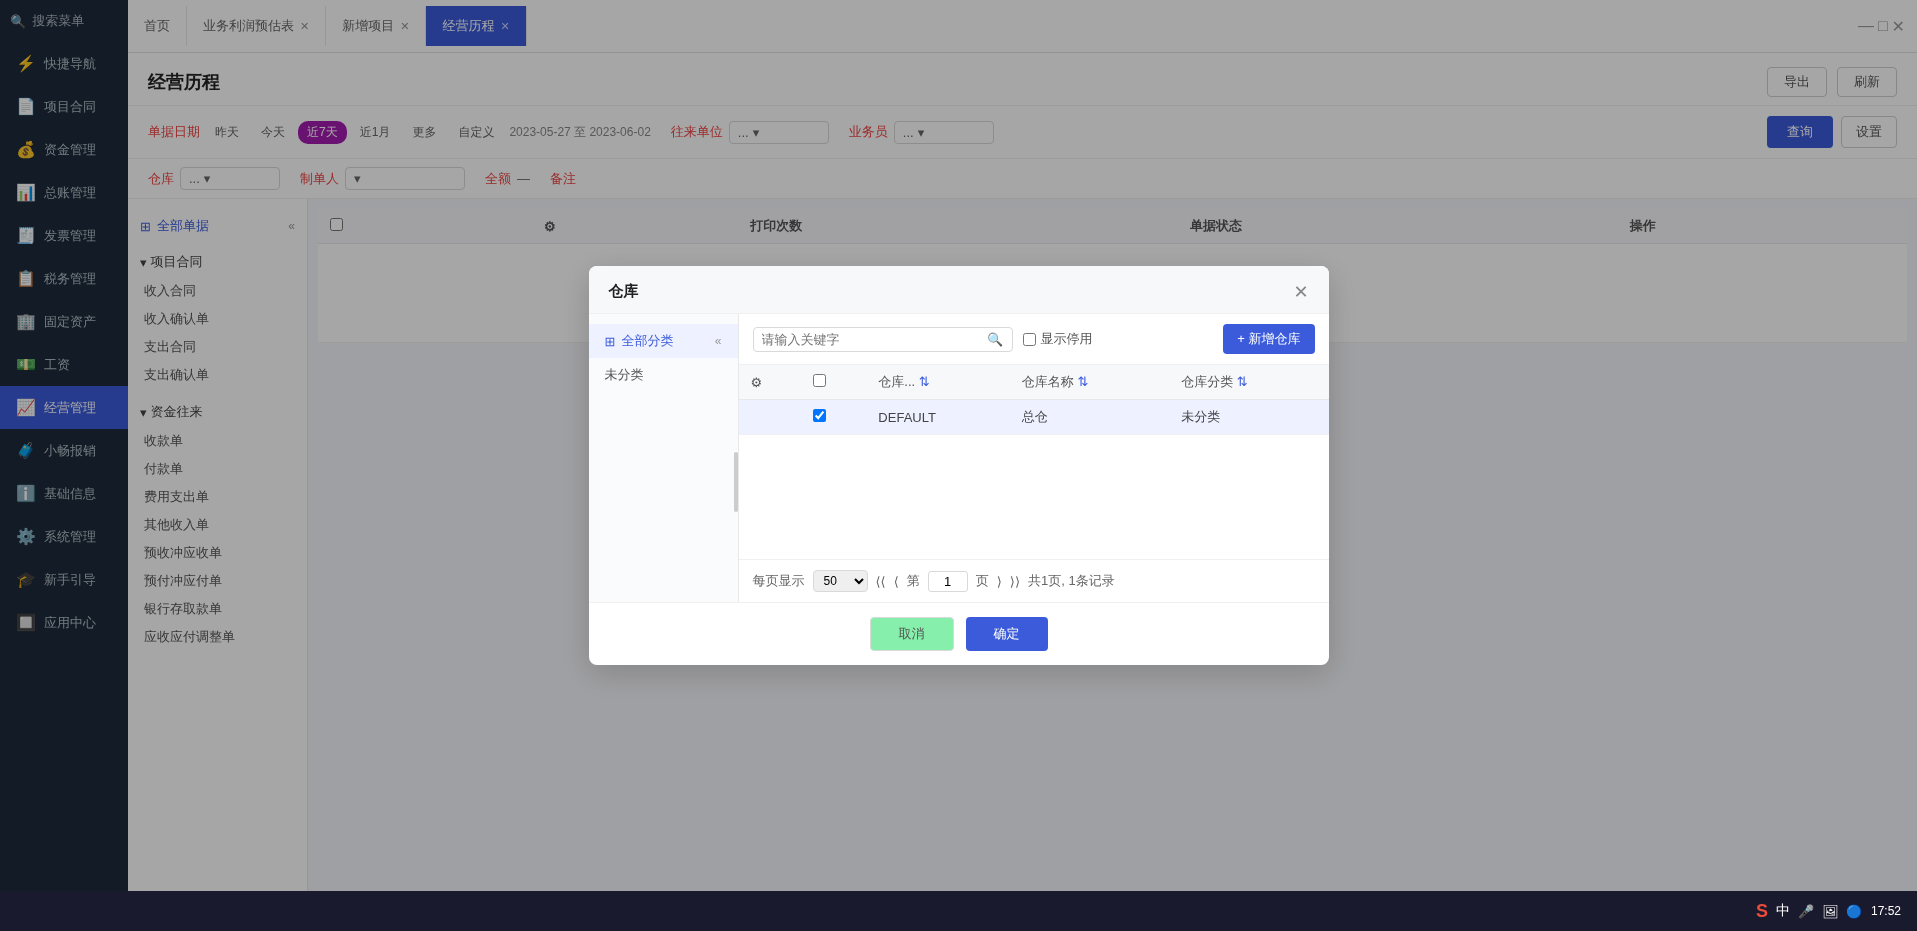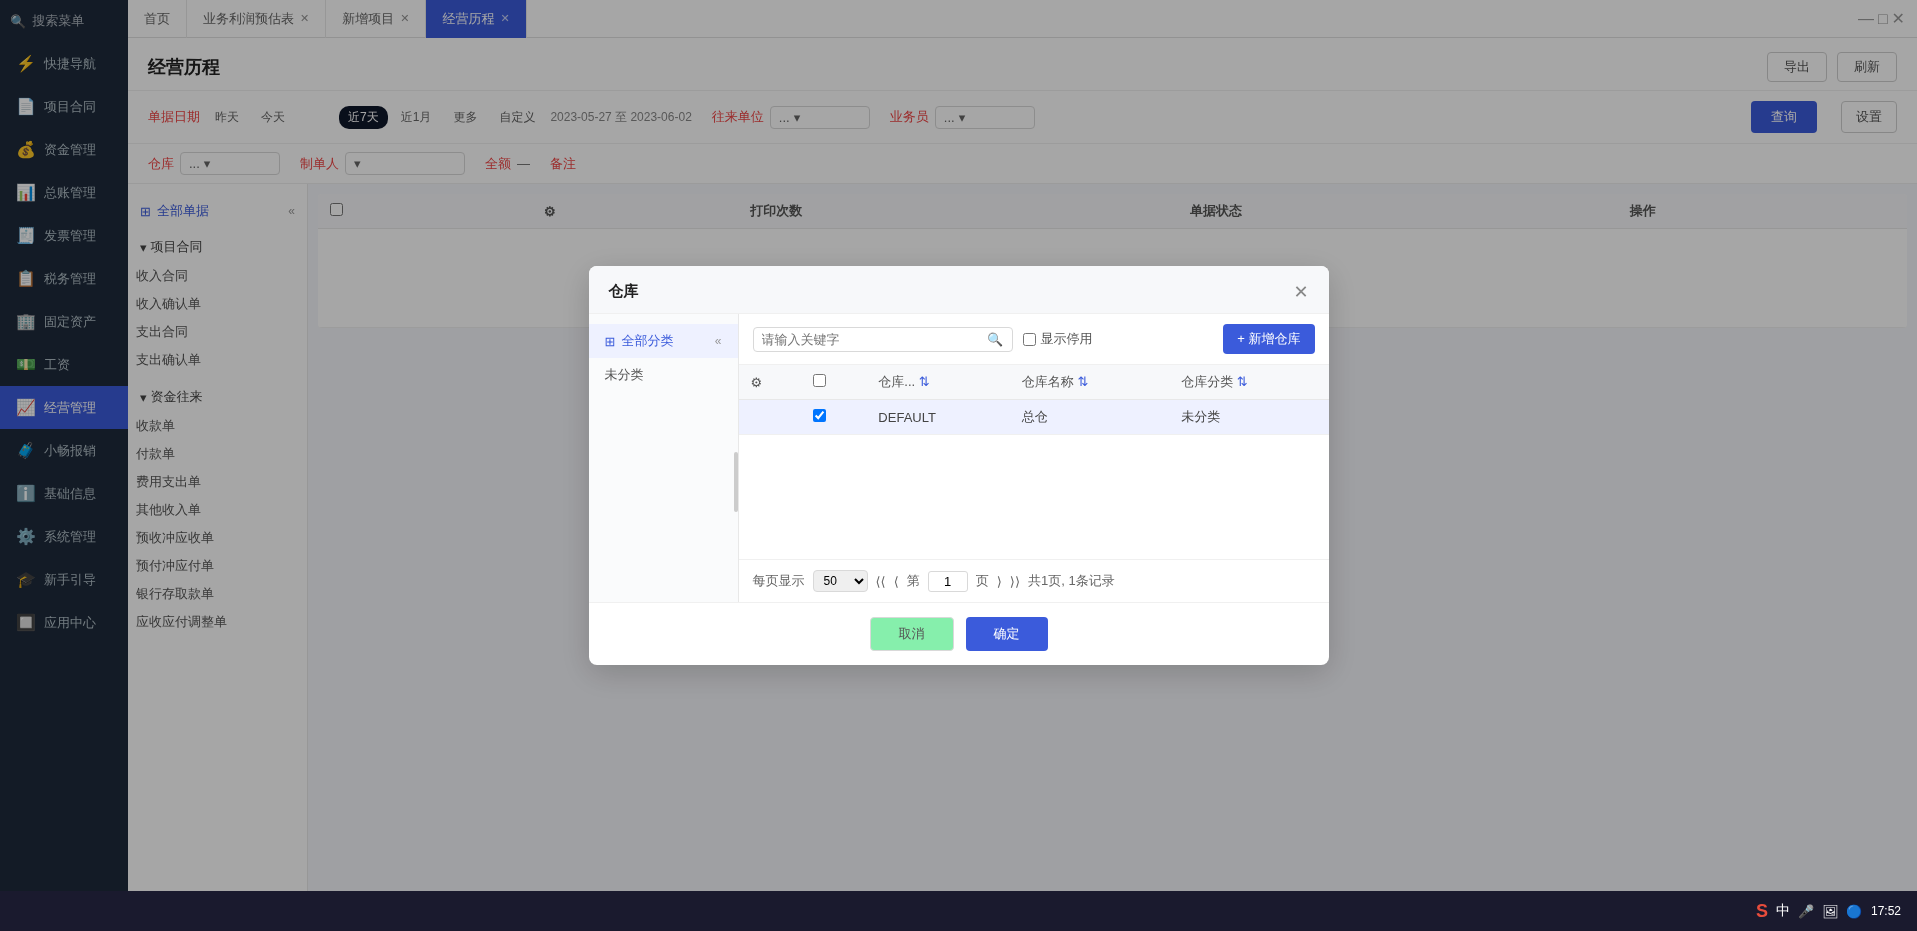--- a/index.html
+++ b/index.html
@@ -19,21 +19,21 @@
     .sidebar-item .icon { font-size: 16px; }
     .sidebar-bottom {
       margin-top: auto; padding: 10px; display: flex; justify-content: space-between; align-items: center; border-top: 1px solid #2a3a50;
     }
 
     
     .main-area { margin-left: 128px; height: 100%; display: flex; flex-direction: column; }
 
     
     .tab-bar {
-      background: #fff; display: flex; align-items: center; border-bottom: 1px solid #e0e0e0; height: 38px; padding-left: 0;
+      background: #fff; display: flex; align-items: center; border-bottom: 1px solid #e0e0e0; height: 53px; padding-left: 0;
     }
     .tab-item {
       display: flex; align-items: center; gap: 6px; padding: 0 16px; height: 40px; cursor: pointer; font-size: 13px; color: #666; border-right: 1px solid #e8e8e8; white-space: nowrap;
     }
     .tab-item.active { background: #3b5bdb; color: #fff; }
     .tab-item .close-icon { font-size: 11px; opacity: 0.7; }
 
     
     .page-header {
       background: #fff; padding: 14px 20px 8px; display: flex; align-items: center; justify-content: space-between; border-bottom: 1px solid #f0f0f0;
@@ -47,42 +47,42 @@
     
     .filter-bar {
       background: #fff; padding: 10px 20px; display: flex; align-items: center; gap: 20px; flex-wrap: wrap; border-bottom: 1px solid #f0f0f0;
     }
     .filter-item { display: flex; align-items: center; gap: 6px; font-size: 13px; color: #666; }
     .filter-label { color: #ef4444; }
     .date-btns { display: flex; gap: 4px; }
     .date-btn {
       padding: 2px 8px; border-radius: 3px; cursor: pointer; font-size: 12px; color: #666; border: 1px solid transparent;
     }
-    .date-btn.active { background: #0f172a; color: #fff; border-radius: 10px; margin-left: 41px; }
+    .date-btn.active { background: #a21caf; color: #fff; border-radius: 10px; }
     .date-range { font-size: 12px; color: #888; }
     .filter-select {
       border: 1px solid #d9d9d9; border-radius: 4px; padding: 3px 8px; font-size: 13px; min-width: 100px; cursor: pointer; display: flex; align-items: center; gap: 4px;
     }
     .btn-query { background: #3b5bdb; color: #fff; border: none; border-radius: 4px; padding: 6px 20px; cursor: pointer; font-size: 13px; }
     .btn-setting { background: #fff; color: #555; border: 1px solid #d0d0d0; border-radius: 4px; padding: 6px 14px; cursor: pointer; font-size: 13px; }
 
     
     .filter-bar2 {
       background: #fff; padding: 8px 20px; display: flex; align-items: center; gap: 20px; border-bottom: 1px solid #efefef;
     }
 
     
     .content-area { display: flex; flex: 1; overflow: hidden; background: #f5f6fa; }
 
     
     .left-nav { width: 180px; background: #fff; border-right: 1px solid #e8e8e8; overflow-y: auto; padding: 10px 0; }
     .left-nav-header { display: flex; align-items: center; gap: 6px; padding: 8px 12px; font-size: 13px; color: #3b5bdb; cursor: pointer; }
     .left-nav-group { padding: 4px 0; }
     .left-nav-group-title { padding: 6px 12px; font-size: 13px; color: #444; cursor: pointer; display: flex; align-items: center; gap: 4px; }
-    .left-nav-subitem { padding: 5px 8px; font-size: 13px; color: #555; cursor: pointer; }
+    .left-nav-subitem { padding: 5px 16px; font-size: 13px; color: #555; cursor: pointer; }
 
     
     .table-area { flex: 1; overflow: auto; padding: 10px; }
     .table-wrap { background: #fff; border-radius: 4px; overflow: hidden; }
     table { width: 100%; border-collapse: collapse; font-size: 13px; }
     th { background: #f7f8fa; color: #555; padding: 8px 12px; text-align: left; border-bottom: 1px solid #e8e8e8; white-space: nowrap; }
     td { padding: 8px 12px; border-bottom: 1px solid #f0f0f0; color: #444; white-space: nowrap; }
 
     
     .overlay {
@@ -260,21 +260,21 @@
         <span>▾</span>
       </div>
     </div>
     <div class="filter-item">
       <span class="filter-label">业务员</span>
       <div class="filter-select">
         <span>...</span>
         <span>▾</span>
       </div>
     </div>
-    <div style="margin-left:auto; display:flex; gap:24px;">
+    <div style="margin-left:auto; display:flex; gap:8px;">
       <button class="btn-query">查询</button>
       <button class="btn-setting">设置</button>
     </div>
   </div>
 
   <div class="filter-bar2">
     <div class="filter-item">
       <span class="filter-label">仓库</span>
       <div class="filter-select">
         <span>...</span>

